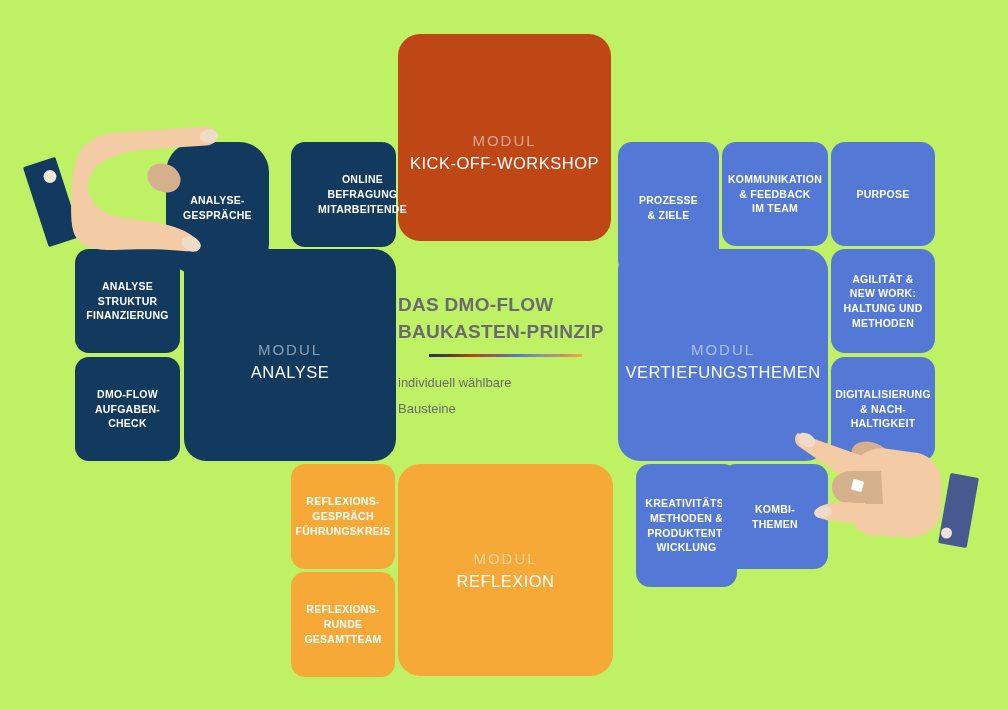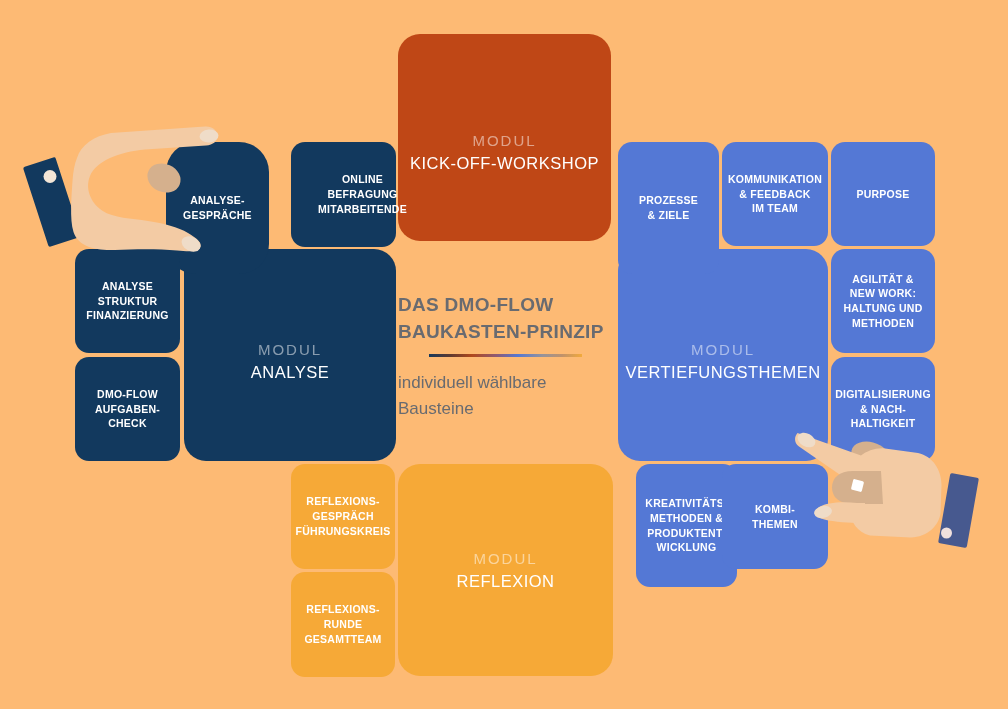--- a/index.html
+++ b/index.html
@@ -1,19 +1,19 @@
 <!DOCTYPE html>
 <html><head>
 <meta charset="utf-8">
 <style>
   * { margin:0; padding:0; box-sizing:border-box; }
   html,body { background:#ffffff; }
   body { font-family:"Liberation Sans", sans-serif; }
   .canvas {
-    position:relative; width:1008px; height:709px; background:#fdba74; overflow:hidden;
+    position:relative; width:1008px; height:709px; background:#bef264; overflow:hidden;
   }
   .block {
     position:absolute; display:flex; align-items:center; justify-content:center;
     text-align:center; color:#ffffff;
   }
   .small {
     border-radius:14px; font-size:10.5px; font-weight:700; line-height:1.4;
     letter-spacing:.25px; white-space:pre-line; padding:6px;
   }
   .big { border-radius:22px; flex-direction:column; }
@@ -55,21 +55,21 @@
   .center-title {
     font-size:19px; line-height:27px; font-weight:700; color:#696B70; letter-spacing:.3px;
   }
   .divider {
     width:153px; height:3px; margin:9px auto 13px auto;
     background:linear-gradient(90deg,
       #16395C 0%, #5F3A30 14%, #B0481C 28%, #8E5A74 44%,
       #5578D2 58%, #95939B 74%, #C0926B 87%, #F2AA3C 100%);
   }
   .center-sub {
-    font-size:17px; line-height:26px; font-weight:400; color:#696B70;
+    font-size:13px; line-height:26px; font-weight:400; color:#696B70;
     white-space:pre-line;
   }
   .hand { position:absolute; }
   .hand-left  { left:15px;  top:118px; }
   .hand-right { left:793px; top:425px; }
 </style>
 </head>
 <body>
 
 <div class="canvas">

